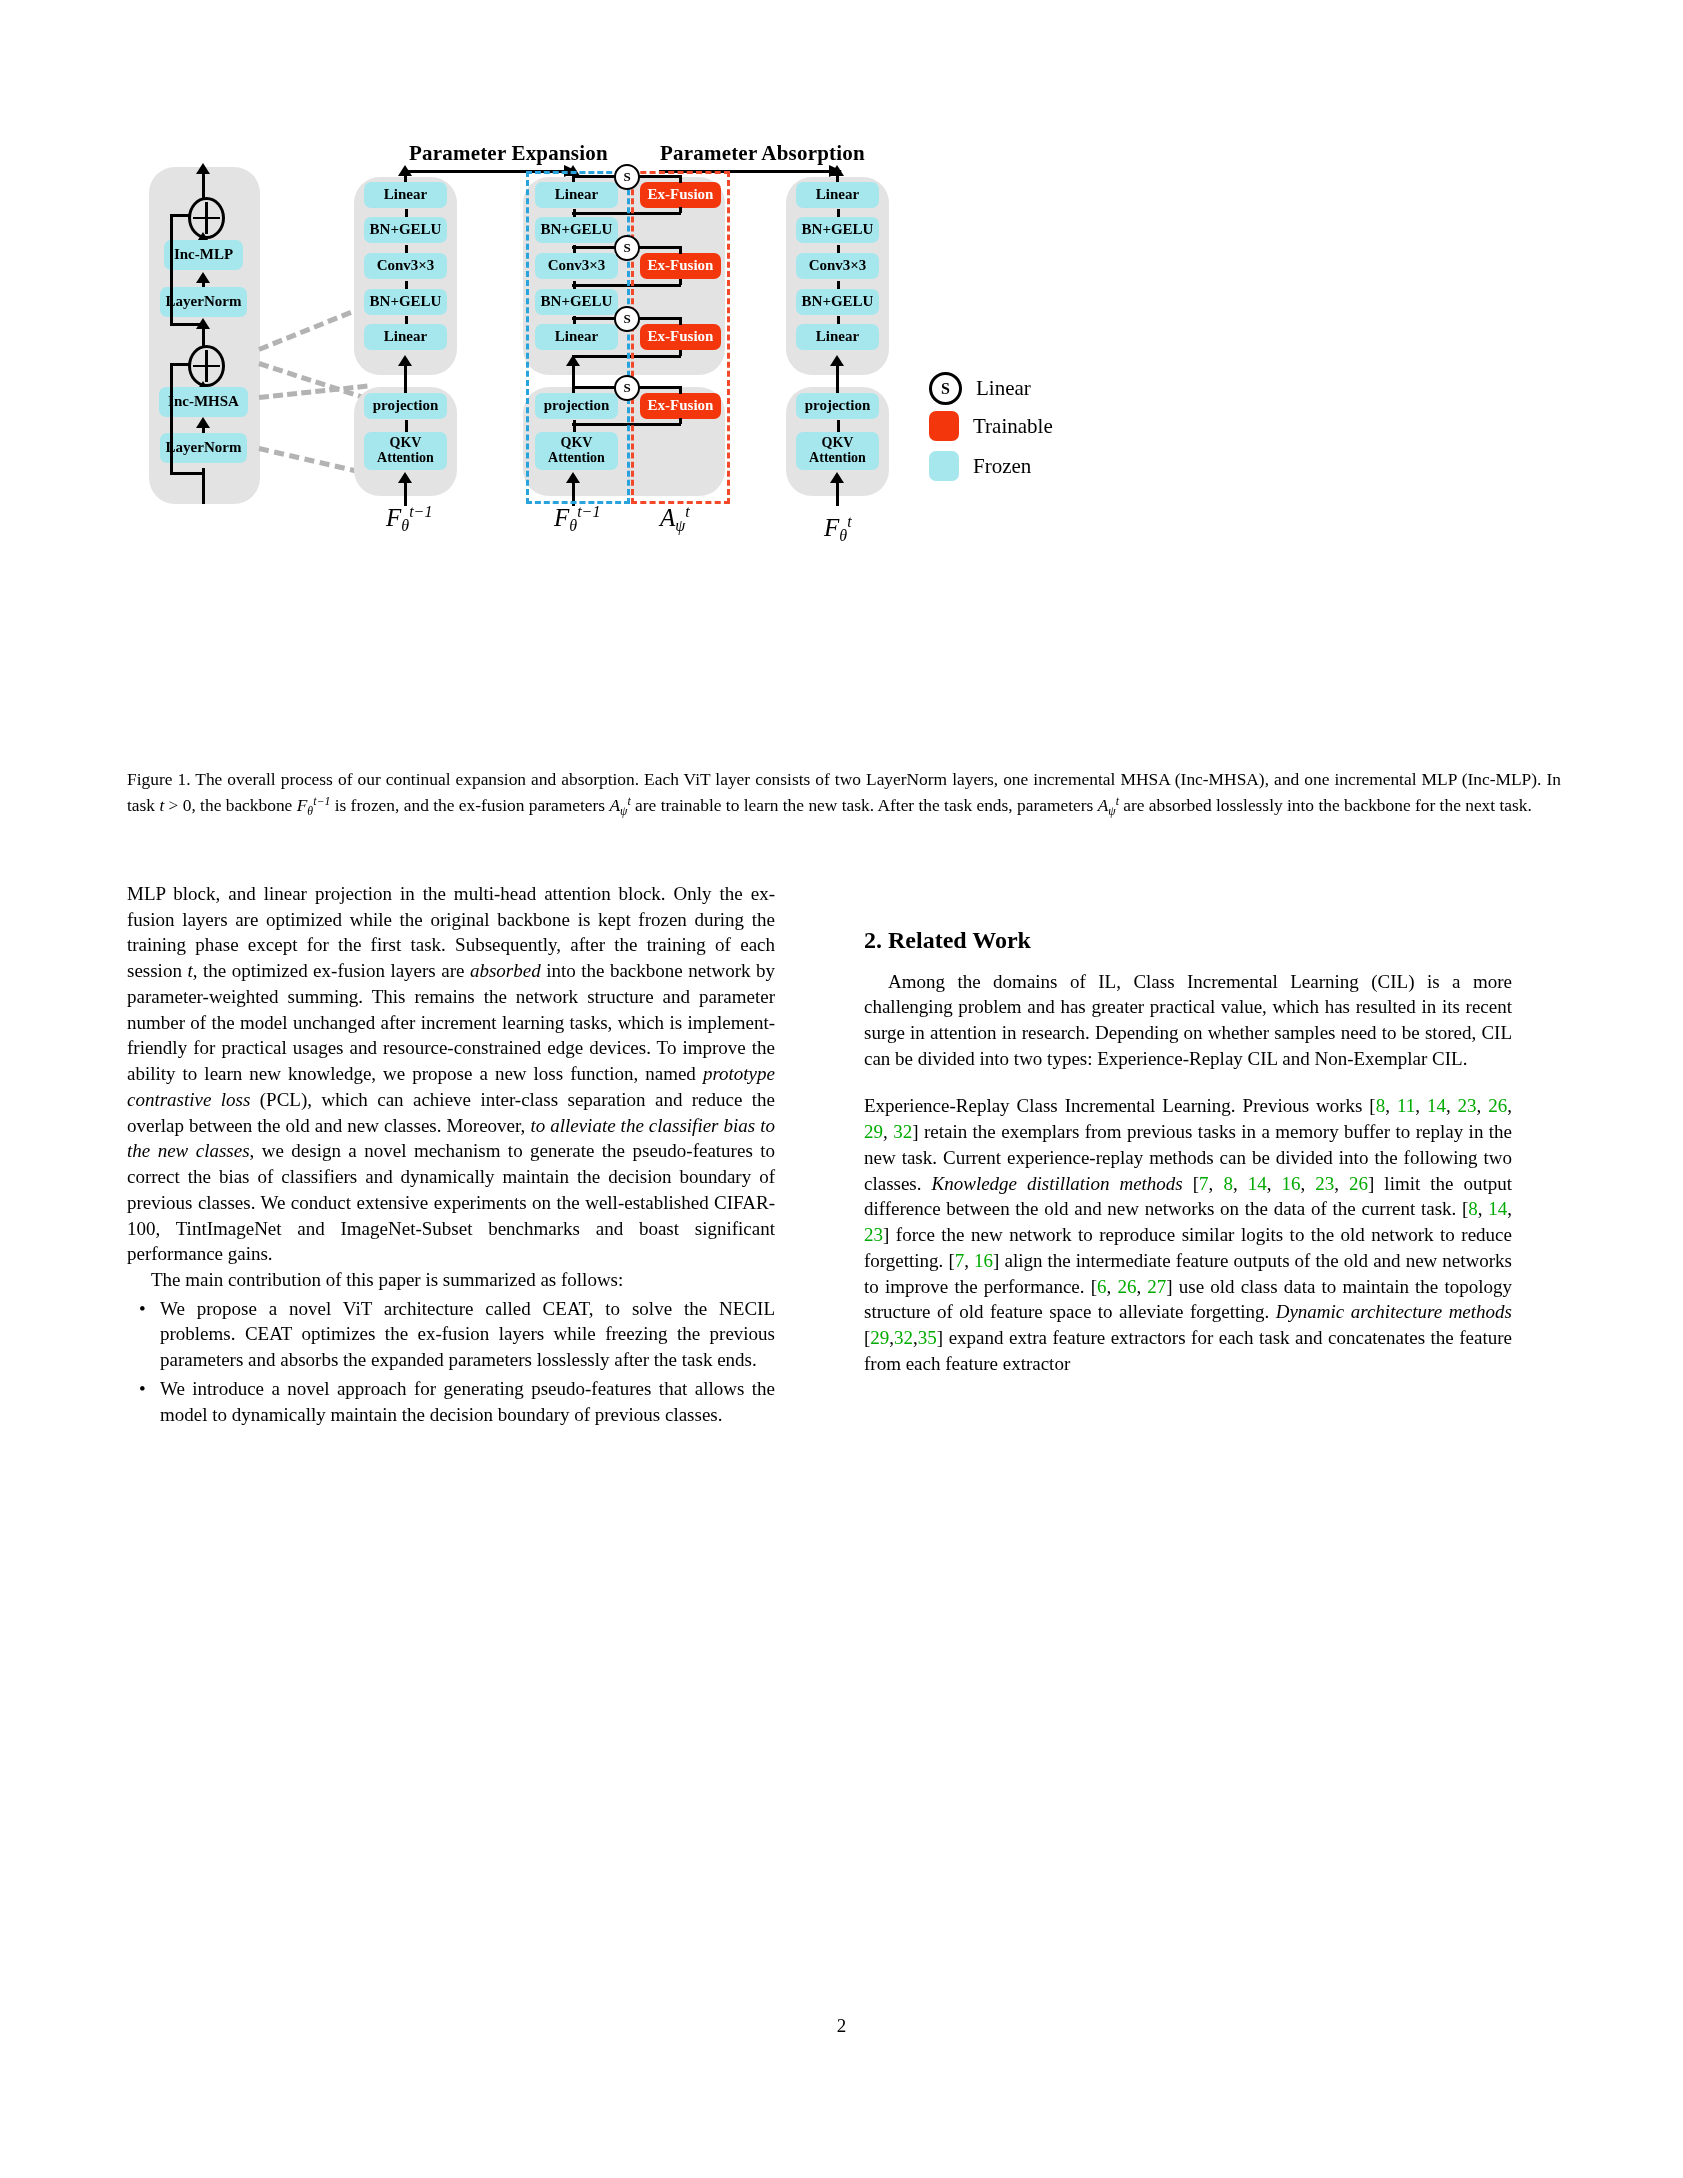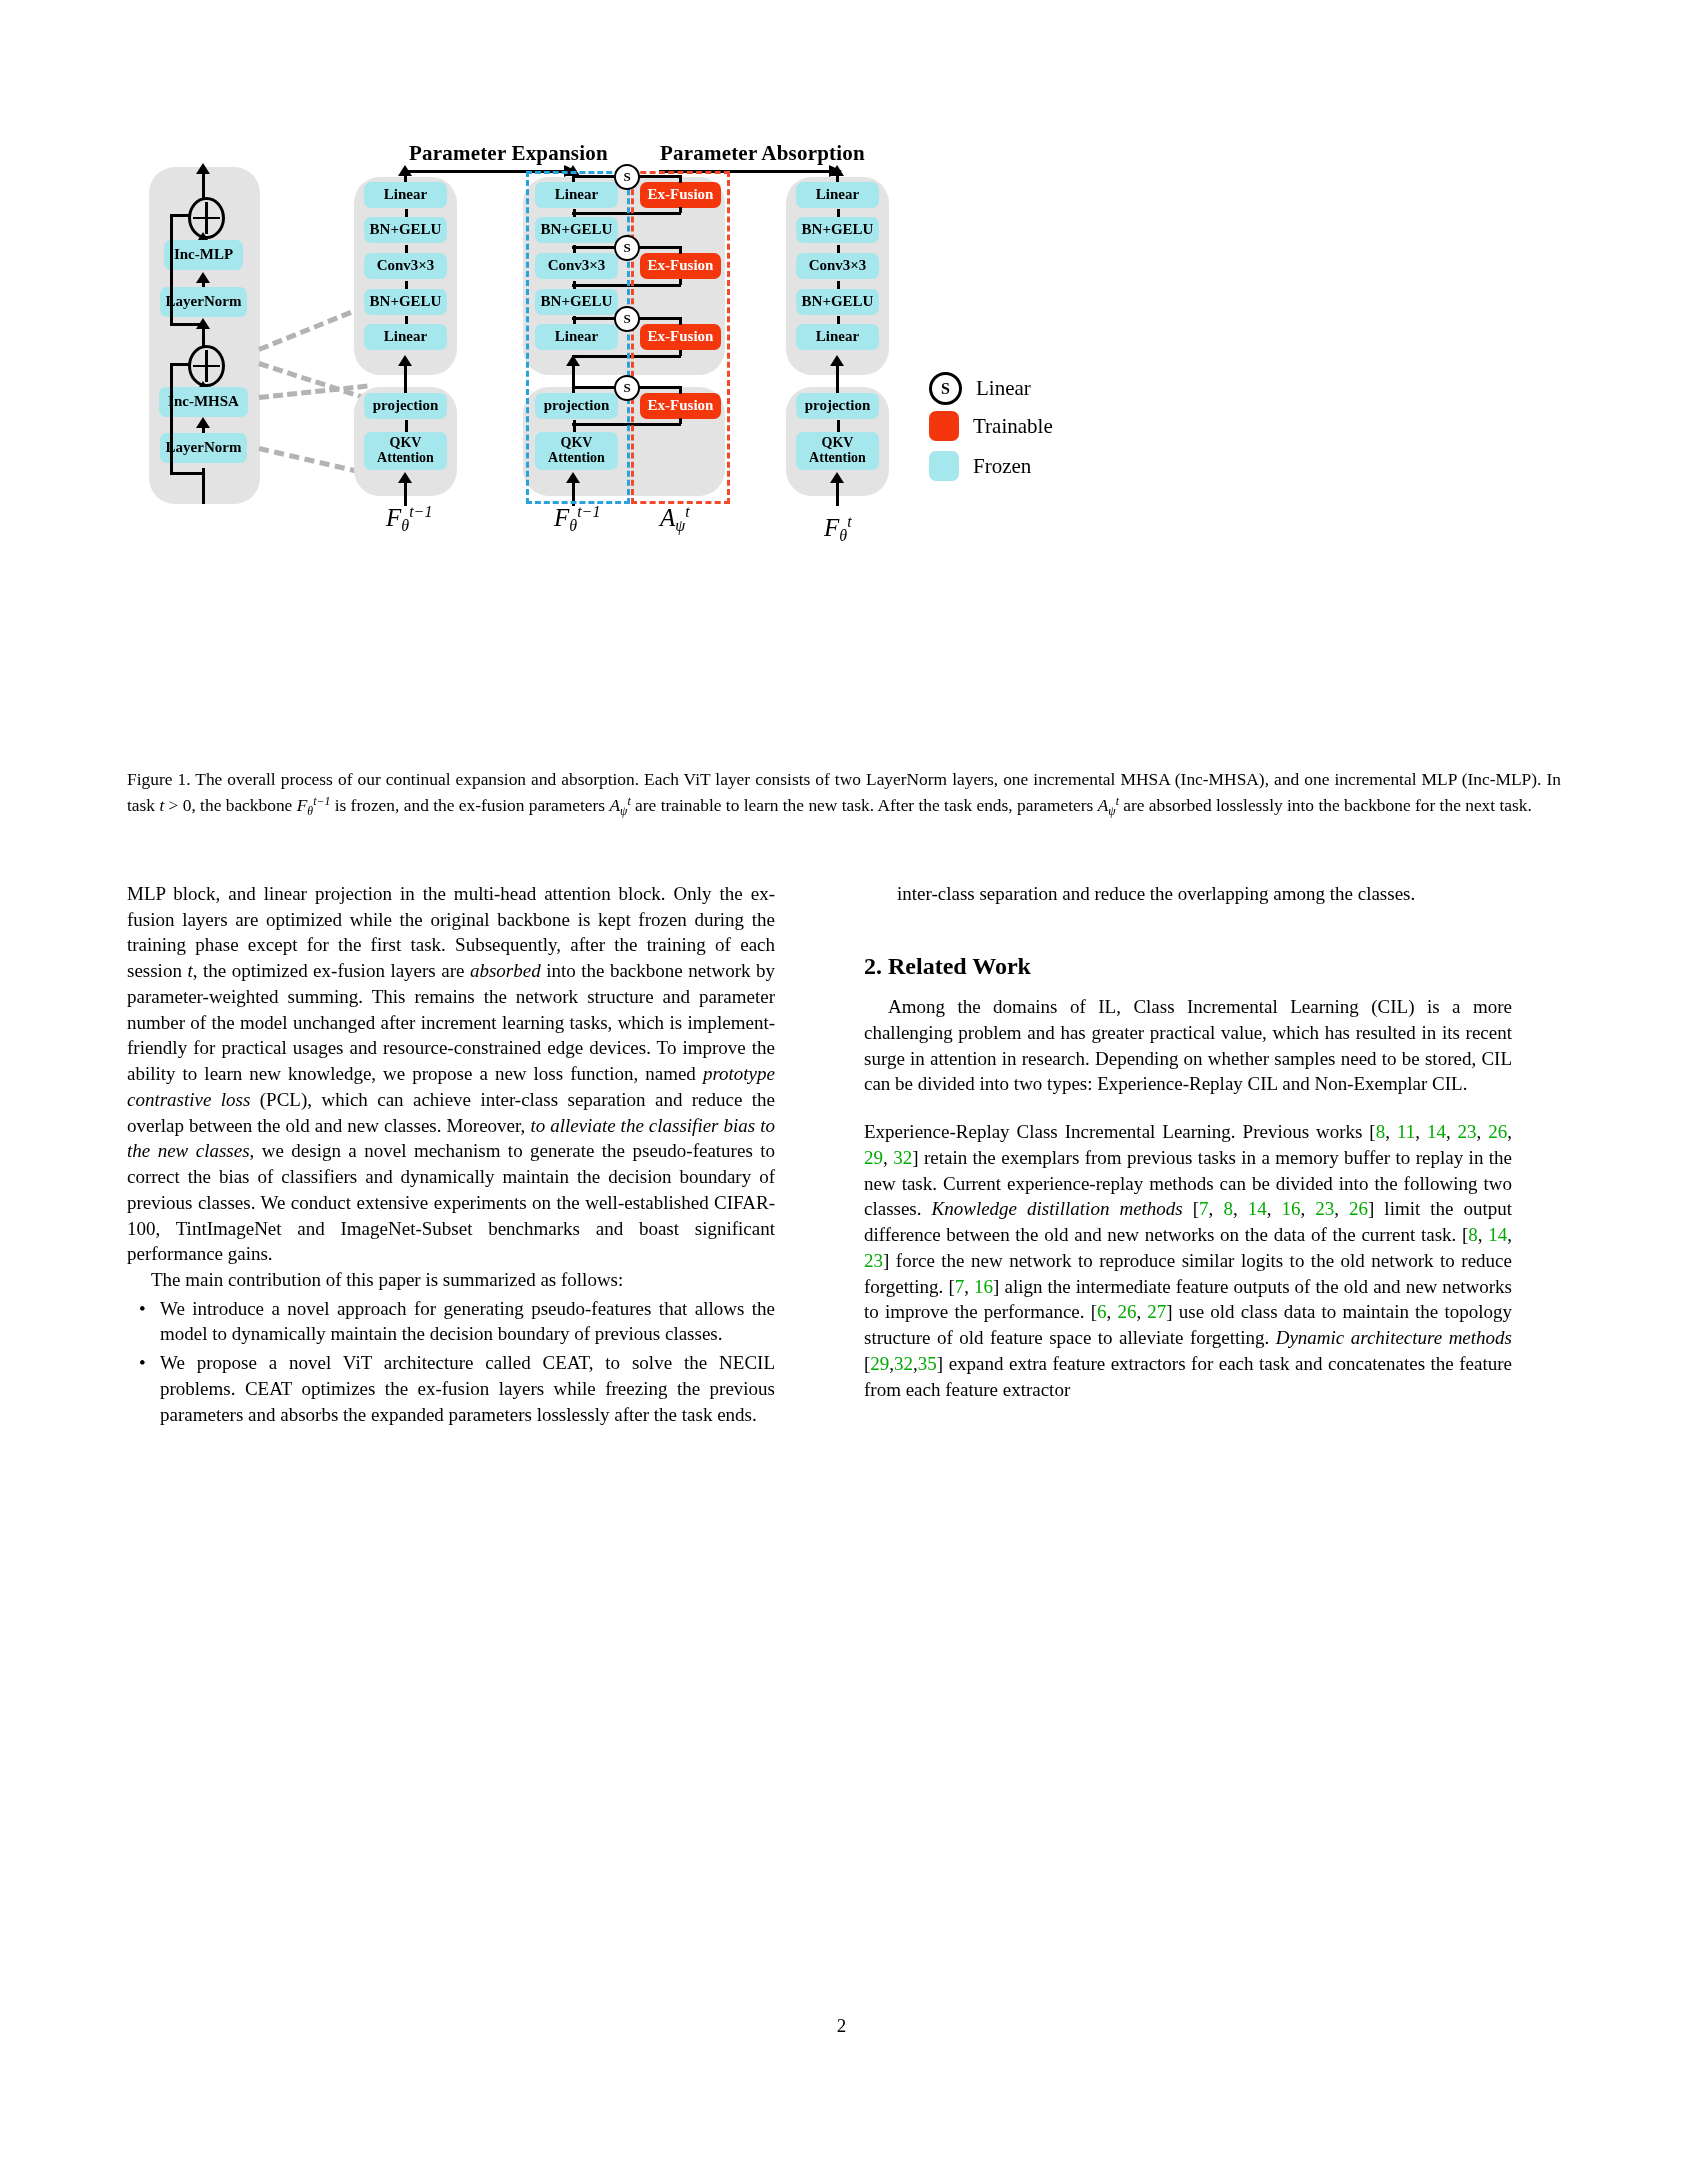--- a/index.html
+++ b/index.html
@@ -376,29 +376,26 @@
   <div class="caption">
     <span>Figure 1.</span><span> The overall process of our continual expansion and absorption. Each ViT layer consists of two LayerNorm layers, one incremental MHSA (Inc-MHSA), and one incremental MLP (Inc-MLP). In task </span><span class="mi">t</span><span> &gt; 0, the backbone </span><span class="mi"><span>F</span><span class="sub">θ</span><span class="sup">t−1</span></span><span> is frozen, and the ex-fusion parameters </span><span class="mi"><span>A</span><span class="sub">ψ</span><span class="sup">t</span></span><span> are trainable to learn the new task. After the task ends, parameters </span><span class="mi"><span>A</span><span class="sub">ψ</span><span class="sup">t</span></span><span> are absorbed losslessly into the backbone for the next task.</span>
   </div>
 
   <div class="col left">
     <p><span>MLP block, and linear projection in the multi-head attention block. Only the ex-fusion layers are optimized while the original backbone is kept frozen during the training phase except for the first task. Subsequently, after the training of each session </span><i>t</i><span>, the optimized ex-fusion layers are </span><i>absorbed</i><span> into the backbone network by parameter-weighted summing. This remains the network structure and parameter number of the model unchanged after increment learning tasks, which is implement-friendly for practical usages and resource-constrained edge devices. To improve the ability to learn new knowledge, we propose a new loss function, named </span><i>prototype contrastive loss</i><span> (PCL), which can achieve inter-class separation and reduce the overlap between the old and new classes. Moreover, </span><i>to alleviate the classifier bias to the new classes</i><span>, we design a novel mechanism to generate the pseudo-features to correct the bias of classifiers and dynamically maintain the decision boundary of previous classes. We conduct extensive experiments on the well-established CIFAR-100, TintImageNet and ImageNet-Subset benchmarks and boast significant performance gains.</span></p>
 
     <p class="ind"><span>The main </span><b>contribution</b><span> of this paper is summarized as follows:</span></p>
 
     <ul class="bullets">
+      <li>We propose a novel ViT architecture called CEAT, to solve the NECIL problems. CEAT optimizes the ex-fusion layers while freezing the previous parameters and absorbs the expanded parameters losslessly after the task ends.</li>
       <li>We introduce a novel approach for generating pseudo-features that allows the model to dynamically maintain the decision boundary of previous classes.</li>
-      <li>We propose a novel ViT architecture called CEAT, to solve the NECIL problems. CEAT optimizes the ex-fusion layers while freezing the previous parameters and absorbs the expanded parameters losslessly after the task ends.</li>
     </ul>
   </div>
 
   <div class="col right">
-    <div style="padding-left:33px;">
-      <p>inter-class separation and reduce the overlapping among the classes.</p>
-    </div>
 
     <div class="spacer-sm"></div>
 
 
     <h2 class="sec">2. Related Work</h2>
 
     <p class="ind">Among the domains of IL, Class Incremental Learning (CIL) is a more challenging problem and has greater practical value, which has resulted in its recent surge in attention in research. Depending on whether samples need to be stored, CIL can be divided into two types: Experience-Replay CIL and Non-Exemplar CIL.</p>
 
     <div class="spacer-md"></div>
 

